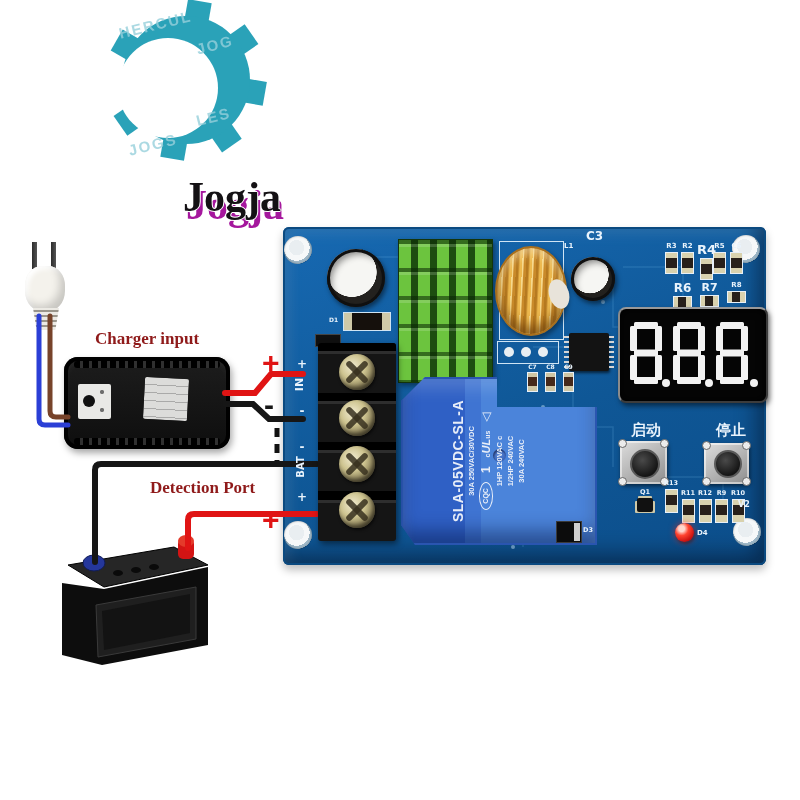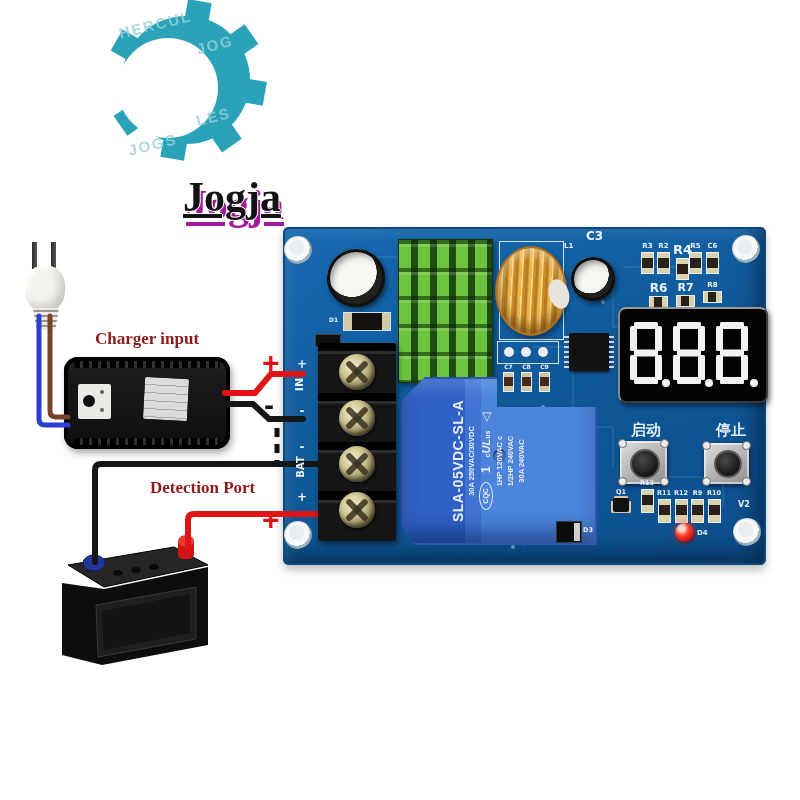--- a/index.html
+++ b/index.html
@@ -61,21 +61,21 @@
         box-shadow:2px 3px 5px rgba(0,0,0,.4);}
   .inductor{left:212px;top:19px;width:68px;height:86px;border-radius:50%;border:2px solid #a86f1d;
         background:repeating-linear-gradient(93deg,#b67a20 0 2px,#edb94e 4px 6px,#f7d98c 6px 7px,#c98a2a 8px 10px);
         box-shadow:inset 0 -8px 12px rgba(90,50,5,.6), inset 0 6px 9px rgba(255,240,200,.5), 2px 3px 5px rgba(0,0,0,.4);}
   .sbox{border:1px solid #cfe4f4;}
   .icbody{left:286px;top:106px;width:40px;height:38px;background:#131313;border-radius:2px;
           box-shadow:1px 2px 3px rgba(0,0,0,.6);}
   .icbody::before,.icbody::after{content:"";position:absolute;top:3px;bottom:3px;width:5px;
           background:repeating-linear-gradient(180deg,#d6d6d6 0 2.5px,rgba(0,0,0,0) 2.5px 5px);}
   .icbody::before{left:-5px;} .icbody::after{right:-5px;}
-  .unit{display:flex;flex-direction:column;align-items:center;gap:2px;}
+  .unit{display:flex;flex-direction:column;align-items:center;gap:2px;margin-left:24px;}
   .smdv{width:11px;height:20px;border:1px solid #e8f0f8;
         background:linear-gradient(180deg,#d9d2ae 0 5px,#28201a 5px 15px,#d9d2ae 15px);}
   .smdh{width:17px;height:10px;border:1px solid #e8f0f8;
         background:linear-gradient(90deg,#d9d2ae 0 4px,#28201a 4px 12px,#d9d2ae 12px);}
   .smdc{width:9px;height:18px;border:1px solid #e8f0f8;
         background:linear-gradient(180deg,#cfc6a4 0 4px,#46291a 4px 13px,#cfc6a4 13px);}
   .display{left:335px;top:80px;width:146px;height:92px;background:#050505;border-radius:8px;
         border:2px solid #3c3c3c;border-left-color:#8a8a8a;border-top-color:#999;
         box-shadow:inset 0 0 10px #000, 2px 3px 5px rgba(0,0,0,.5);}
   .relay{left:118px;top:150px;width:196px;height:168px;
@@ -122,21 +122,21 @@
         <rect x="-12" y="-80" width="24" height="26" transform="rotate(300)"></rect>
         <circle cx="0" cy="0" r="64"></circle>
       </g>
       <circle cx="70" cy="94" r="50" fill="#ffffff"></circle>
     </g>
   </svg>
   <span class="abs wmark" style="left:118px;top:16px">HERCUL</span>
   <span class="abs wmark" style="left:196px;top:36px">JOG</span>
   <span class="abs wmark" style="left:196px;top:108px">LES</span>
   <span class="abs wmark" style="left:128px;top:136px">JOGS</span>
-  <div class="abs brand" style="left:183px;top:176px;font-size:42px;text-shadow:1px 0 0 #fff,-1px 0 0 #fff,0 1px 0 #fff,0 -1px 0 #fff,3px 8px 0 #a5179d;text-decoration:underline;">Jogja</div>
+  <div class="abs brand" style="left:183px;top:176px;font-size:42px;text-shadow:1px 0 0 #fff,-1px 0 0 #fff,0 1px 0 #fff,0 -1px 0 #fff,3px 8px 0 #a5179d;">Jogja</div>
 
   <div class="abs prong" style="left:32px;top:242px"></div>
   <div class="abs prong" style="left:51px;top:242px"></div>
   <div class="abs plugbody" style="left:25px;top:266px"></div>
   <div class="abs plugribs" style="left:33px;top:308px"></div>
 
   <div class="abs charger" style="left:64px;top:357px">
     <div class="abs ridge" style="top:4px"></div>
     <div class="abs ridge" style="bottom:4px"></div>
     <div class="abs cpanel" style="left:14px;top:27px">

